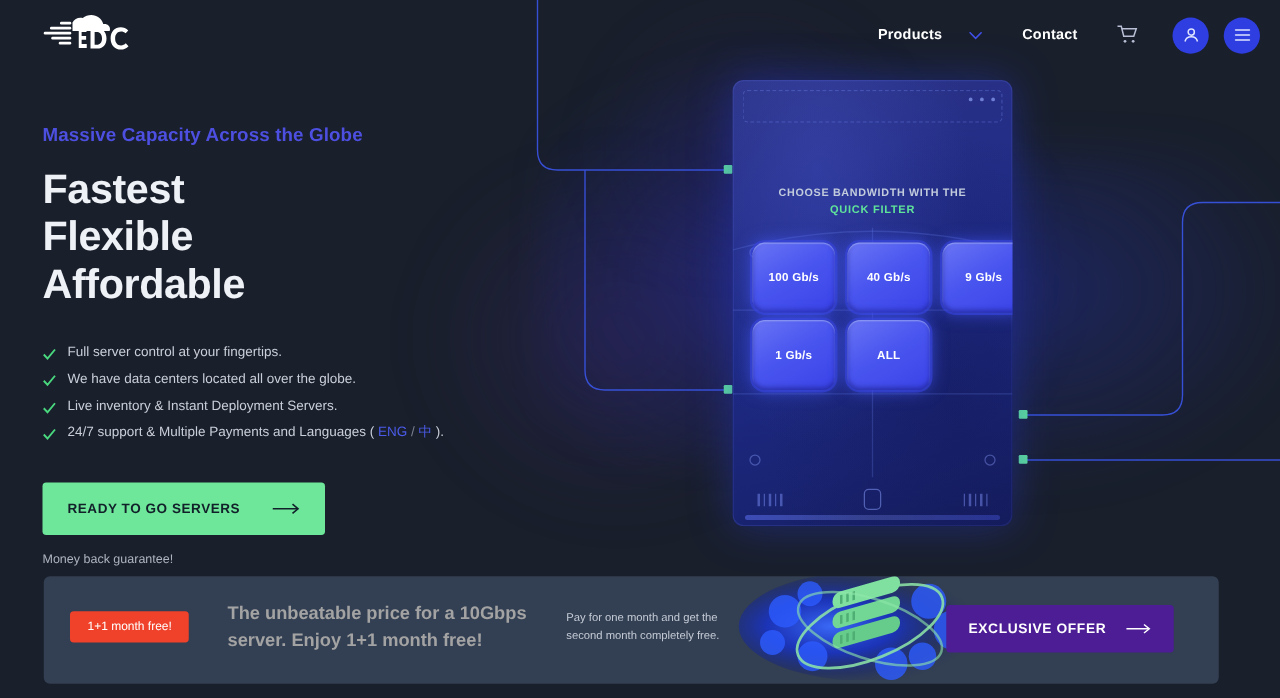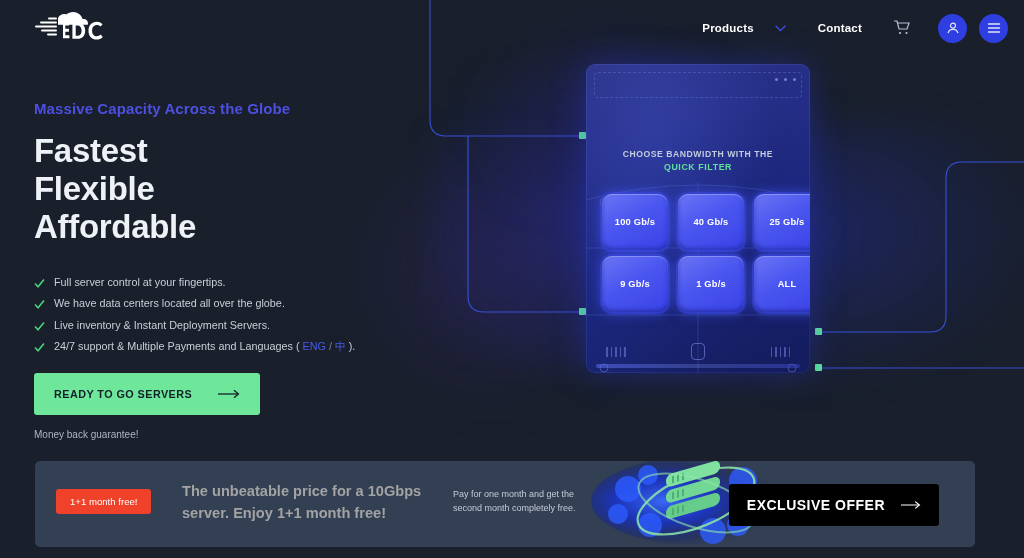--- a/index.html
+++ b/index.html
@@ -47,26 +47,26 @@
   .headline{font-size:33px;line-height:1.12;font-weight:bold;color:#eef1f6;letter-spacing:-.3px;}
   .headline div{margin-bottom:1px;}
   .features{margin-top:30px;}
   .feat{display:flex;align-items:center;gap:9px;margin-bottom:8.5px;}
   .check{flex:0 0 auto;width:11px;height:11px;margin-top:2px;}
   .feat-txt{font-size:10.8px;color:#c9ced8;line-height:1.2;}
   .lang{color:#4b5be8;}
   .lang-sep{color:#7a8190;}
   .cta{display:inline-flex;align-items:center;gap:26px;background:#6ee79a;color:#12202a;
     font-size:10.8px;font-weight:bold;letter-spacing:.45px;padding:15px 20px;border-radius:3px;
-    margin-top:11px;cursor:pointer;border:none;}
+    margin-top:24px;cursor:pointer;border:none;}
   .cta .arr{display:inline-block;width:22px;height:10px;}
   .guarantee{font-size:10px;color:#aeb4c0;margin-top:14px;}
 
   
-  .panel{position:absolute;left:586px;top:64px;width:224px;height:309px;border-radius:9px;
+  .panel{position:absolute;left:586px;top:64px;width:224px;height:357px;border-radius:9px;
     background:linear-gradient(160deg,#2b3382 0%,#262f86 22%,#1e2a85 50%,#192473 78%,#151d5e 100%);
     box-shadow:0 0 34px rgba(40,55,200,.45), inset 0 0 0 1px rgba(110,130,255,.16);
     overflow:hidden;z-index:14;}
   .panel-sheen{position:absolute;inset:0;
     background:radial-gradient(ellipse at 30% 20%, rgba(90,110,255,.22) 0%, rgba(0,0,0,0) 55%),
                radial-gradient(ellipse at 80% 75%, rgba(20,25,90,.5) 0%, rgba(0,0,0,0) 60%);
     pointer-events:none;}
   .panel-dotted{position:absolute;left:8px;top:8px;right:8px;height:26px;
     border:1px dashed rgba(120,145,255,.30);border-radius:4px;}
   .dots{position:absolute;right:14px;top:14px;display:flex;gap:6px;}
@@ -95,21 +95,21 @@
 
   
   .promo{position:absolute;left:35px;top:461px;width:940px;height:86px;border-radius:5px;
     background:#333f52;overflow:hidden;z-index:18;display:flex;align-items:center;}
   .badge{position:absolute;left:21px;top:28px;background:#f0422a;color:#fff;font-size:9.6px;
     padding:7px 14px;border-radius:3px;cursor:pointer;white-space:nowrap;}
   .promo-head{position:absolute;left:147px;top:19px;width:260px;font-size:14.6px;font-weight:bold;
     line-height:1.52;color:#a3a3a3;}
   .promo-sub{position:absolute;left:418px;top:27px;width:132px;font-size:9px;line-height:1.5;color:#c4cbd6;}
   .promo-art{position:absolute;left:553px;top:-2px;width:300px;height:85px;overflow:hidden;}
-  .offer-btn{position:absolute;right:36px;top:23px;background:#000000;color:#fff;font-size:14px;
+  .offer-btn{position:absolute;right:36px;top:23px;background:#4c1d95;color:#fff;font-size:11px;
     font-weight:bold;letter-spacing:.5px;padding:13px 18px;border-radius:3px;display:inline-flex;
     align-items:center;gap:16px;cursor:pointer;border:none;}
   .offer-btn .arr{width:20px;height:10px;display:inline-block;}
 </style>
 </head>
 <body>
 
 <div class="stage">
 
   <div class="bg-glow-a"></div>
@@ -259,23 +259,20 @@
           <circle cx="18" cy="186" r="4"></circle>
           <circle cx="206" cy="186" r="4"></circle>
         </g>
       </svg>
       <div class="grid">
         <div class="cell">
           <div class="bw-btn">100 Gb/s</div>
         </div>
         <div class="cell">
           <div class="bw-btn">40 Gb/s</div>
-        </div>
-        <div class="cell">
-          <div class="bw-btn">25 Gb/s</div>
         </div>
         <div class="cell">
           <div class="bw-btn">9 Gb/s</div>
         </div>
         <div class="cell">
           <div class="bw-btn">1 Gb/s</div>
         </div>
         <div class="cell">
           <div class="bw-btn">ALL</div>
         </div>

